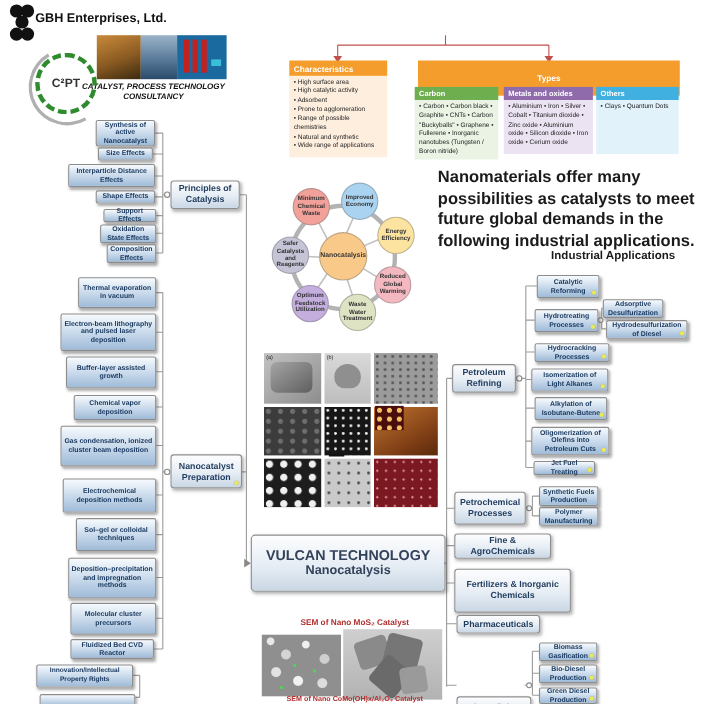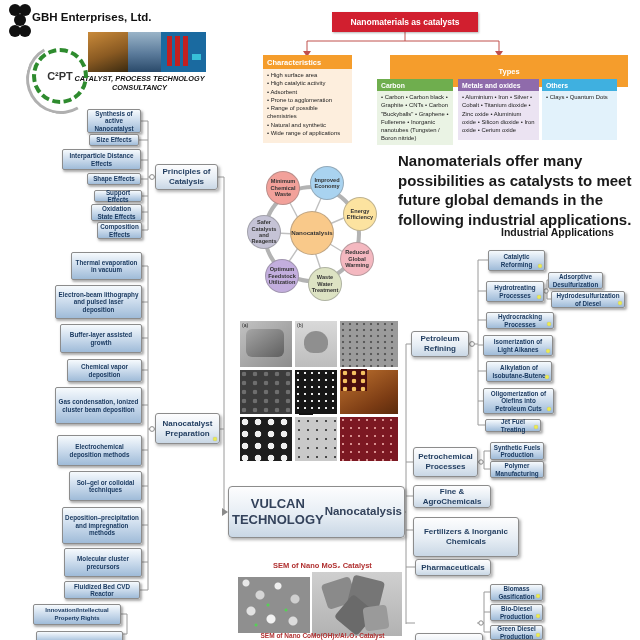--- a/index.html
+++ b/index.html
@@ -99,35 +99,33 @@
     <div>CATALYST, PROCESS TECHNOLOGY</div>
     <div>CONSULTANCY</div>
   </div>
   <div class="abs" style="left:32px;top:48px;width:48px;height:48px;z-index:2;border:4px dashed #2e8b2e;border-radius:50%;
        display:flex;align-items:center;justify-content:center;">
     <div class="abs" style="left:-10px;top:-8px;width:64px;height:64px;border-radius:50%;border:3px solid #b0b0b0;
          border-top-color:transparent;border-right-color:transparent;transform:rotate(15deg);"></div>
     <span style="font-size:11px;font-weight:bold;color:#333;">C²PT</span>
   </div>
 
-  <div class="abs" style="left:332px;top:12px;width:146px;height:20px;z-index:2;background:#d11f2f;color:#fff;font-weight:bold;
-       font-size:8.5px;display:flex;align-items:center;justify-content:center;box-shadow:1px 1px 2px rgba(0,0,0,.3);">Nanomaterials as catalysts</div>
 
   <div class="hdr" style="left:263px;top:55px;width:89px;height:14px;background:#f59d2c;">Characteristics</div>
   <div class="colbody" style="left:263px;top:69px;width:89px;height:74px;background:#fdeedd;">
     <div class="charitem">High surface area</div>
     <div class="charitem">High catalytic activity</div>
     <div class="charitem">Adsorbent</div>
     <div class="charitem">Prone to agglomeration</div>
     <div class="charitem">Range of possible chemistries</div>
     <div class="charitem">Natural and synthetic</div>
     <div class="charitem">Wide range of applications</div>
   </div>
 
-  <div class="hdr" style="left:380px;top:55px;width:238px;height:32px;background:#f59d2c;justify-content:center;margin-left:10px;">Types</div>
+  <div class="hdr" style="left:380px;top:55px;width:238px;height:32px;background:#f59d2c;justify-content:center;">Types</div>
 
   <div class="hdr" style="left:377px;top:79px;width:76px;height:12px;background:#6fae4e;font-size:6.8px;">Carbon</div>
   <div class="colbody" style="left:377px;top:91px;width:76px;height:54px;background:#eaf3e4;">• Carbon • Carbon black • Graphite • CNTs • Carbon "Buckyballs" • Graphene • Fullerene • Inorganic nanotubes (Tungsten / Boron nitride)</div>
 
   <div class="hdr" style="left:458px;top:79px;width:81px;height:12px;background:#8f6bab;font-size:6.8px;">Metals and oxides</div>
   <div class="colbody" style="left:458px;top:91px;width:81px;height:49px;background:#ebe3f2;">• Aluminium • Iron • Silver • Cobalt • Titanium dioxide • Zinc oxide • Aluminium oxide • Silicon dioxide • Iron oxide • Cerium oxide</div>
 
   <div class="hdr" style="left:542px;top:79px;width:75px;height:12px;background:#3fb0e0;font-size:6.8px;">Others</div>
   <div class="colbody" style="left:542px;top:91px;width:75px;height:49px;background:#e2f2fb;">• Clays • Quantum Dots</div>
 
@@ -178,21 +176,21 @@
   <div class="bluebox dot" style="left:486px;top:312px;width:68px;height:17px;">Hydrocracking Processes</div>
   <div class="bluebox dot" style="left:483px;top:335px;width:70px;height:21px;">Isomerization of Light Alkanes</div>
   <div class="bluebox dot" style="left:486px;top:361px;width:66px;height:21px;">Alkylation of Isobutane-Butene</div>
   <div class="bluebox dot" style="left:483px;top:388px;width:71px;height:26px;">Oligomerization of Olefins into Petroleum Cuts</div>
   <div class="bluebox dot" style="left:485px;top:419px;width:56px;height:13px;">Jet Fuel Treating</div>
 
   <div class="litebox" style="left:413px;top:447px;width:65px;height:30px;">Petrochemical Processes</div>
   <div class="bluebox" style="left:490px;top:442px;width:54px;height:18px;">Synthetic Fuels Production</div>
   <div class="bluebox" style="left:490px;top:461px;width:54px;height:17px;">Polymer Manufacturing</div>
 
-  <div class="litebox" style="left:413px;top:485px;width:78px;height:23px;">Fine &amp; AgroChemicals</div>
+  <div class="litebox" style="left:413px;top:485px;width:88px;height:23px;">Fine &amp; AgroChemicals</div>
   <div class="litebox" style="left:413px;top:517px;width:106px;height:40px;">Fertilizers &amp; Inorganic Chemicals</div>
   <div class="litebox" style="left:415px;top:559px;width:76px;height:17px;">Pharmaceuticals</div>
   <div class="litebox" style="left:415px;top:633px;width:68px;height:19px;">Bio-Refining</div>
   <div class="bluebox dot" style="left:490px;top:584px;width:53px;height:17px;">Biomass Gasification</div>
   <div class="bluebox dot" style="left:490px;top:604px;width:53px;height:17px;">Bio-Diesel Production</div>
   <div class="bluebox dot" style="left:490px;top:625px;width:53px;height:15px;">Green Diesel Production</div>
 
   <div class="micro" style="left:240px;top:321px;">
     <div style="background:linear-gradient(140deg,#c2c2c2,#8d8d8d);">
         <div class="abs" style="left:6px;top:8px;width:38px;height:28px;border-radius:6px;background:linear-gradient(145deg,#a5a5a5,#5f5f5f);"></div>
@@ -208,21 +206,21 @@
     <div style="background:linear-gradient(150deg,#c07430,#7c3c14 70%,#5a2a0c);">
         <div class="abs" style="left:1px;bottom:1px;width:26px;height:22px;background:#4a0d0d;background-image:radial-gradient(circle at 4px 4px,#f5c060 2px,transparent 2.6px);background-size:9px 8px;"></div>
       </div>
     <div style="background:#1d1d1d;background-image:radial-gradient(circle at 5px 5px,#f0f0f0 3px,transparent 3.6px);background-size:13px 12px;"></div>
     <div style="background:#c9c9c9;background-image:radial-gradient(circle at 4px 4px,#4a4a4a 1px,transparent 1.5px);background-size:9px 9px;">
         <div class="abs" style="left:4px;bottom:4px;width:14px;height:2px;background:#111;"></div>
       </div>
     <div style="background:#7c1822;background-image:radial-gradient(circle at 3px 3px,#d88f8f 0.8px,transparent 1.3px);background-size:8px 8px;"></div>
   </div>
 
-  <div class="litebox" style="left:228px;top:486px;width:177px;height:52px;border-radius:4px;">
+  <div class="litebox" style="left:228px;top:486px;width:177px;height:52px;flex-direction:column;border-radius:4px;">
     <div style="font-size:13px;color:#33425b;">VULCAN TECHNOLOGY</div>
     <div style="font-size:11.5px;color:#33425b;">Nanocatalysis</div>
   </div>
 
   <div class="redcap" style="left:250px;top:561px;width:145px;">SEM of Nano MoS₂ Catalyst</div>
   <div class="semimg" style="left:238px;top:577px;width:72px;height:56px;background:#8f8f8f;
        background-image:radial-gradient(circle at 8px 6px,#e8e8e8 3px,transparent 4px),radial-gradient(circle at 22px 18px,#d5d5d5 4px,transparent 5px),radial-gradient(circle at 40px 9px,#efefef 3px,transparent 4px),radial-gradient(circle at 57px 22px,#cfcfcf 4px,transparent 5px),radial-gradient(circle at 13px 34px,#e2e2e2 4px,transparent 5px),radial-gradient(circle at 33px 42px,#f2f2f2 4px,transparent 5px),radial-gradient(circle at 55px 44px,#dcdcdc 4px,transparent 5px),radial-gradient(circle at 30px 28px,#55d055 1.2px,transparent 1.8px),radial-gradient(circle at 48px 33px,#55d055 1.2px,transparent 1.8px),radial-gradient(circle at 18px 48px,#55d055 1.2px,transparent 1.8px);"></div>
   <div class="semimg" style="left:312px;top:572px;width:90px;height:64px;background:linear-gradient(180deg,#cfcfcf,#b2b2b2);">
     <div class="abs" style="left:12px;top:8px;width:30px;height:26px;background:#8a8a8a;border-radius:4px;transform:rotate(-18deg);"></div>
     <div class="abs" style="left:38px;top:6px;width:32px;height:30px;background:#767676;border-radius:4px;transform:rotate(14deg);"></div>

